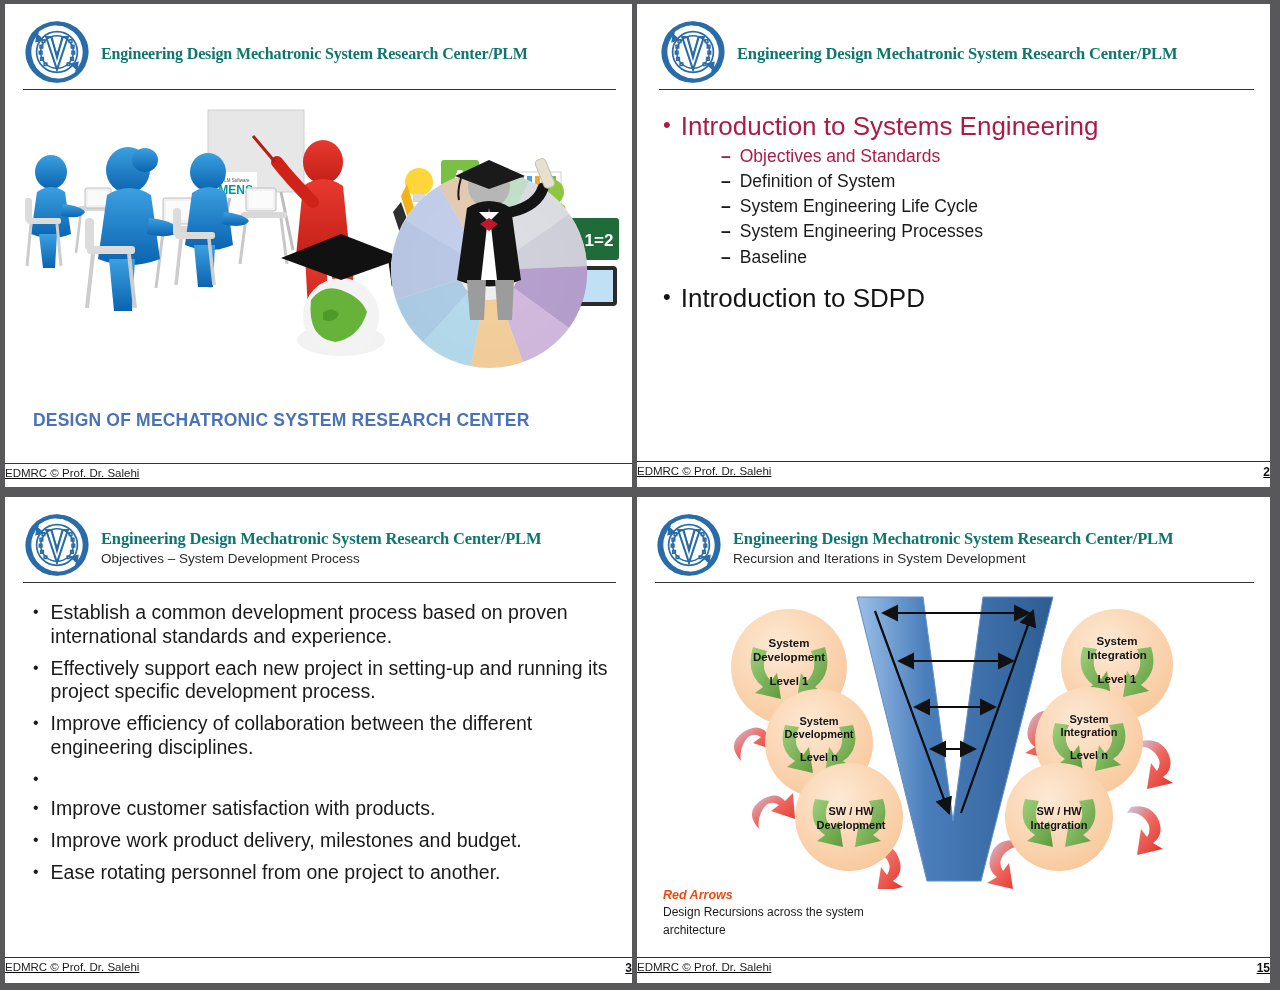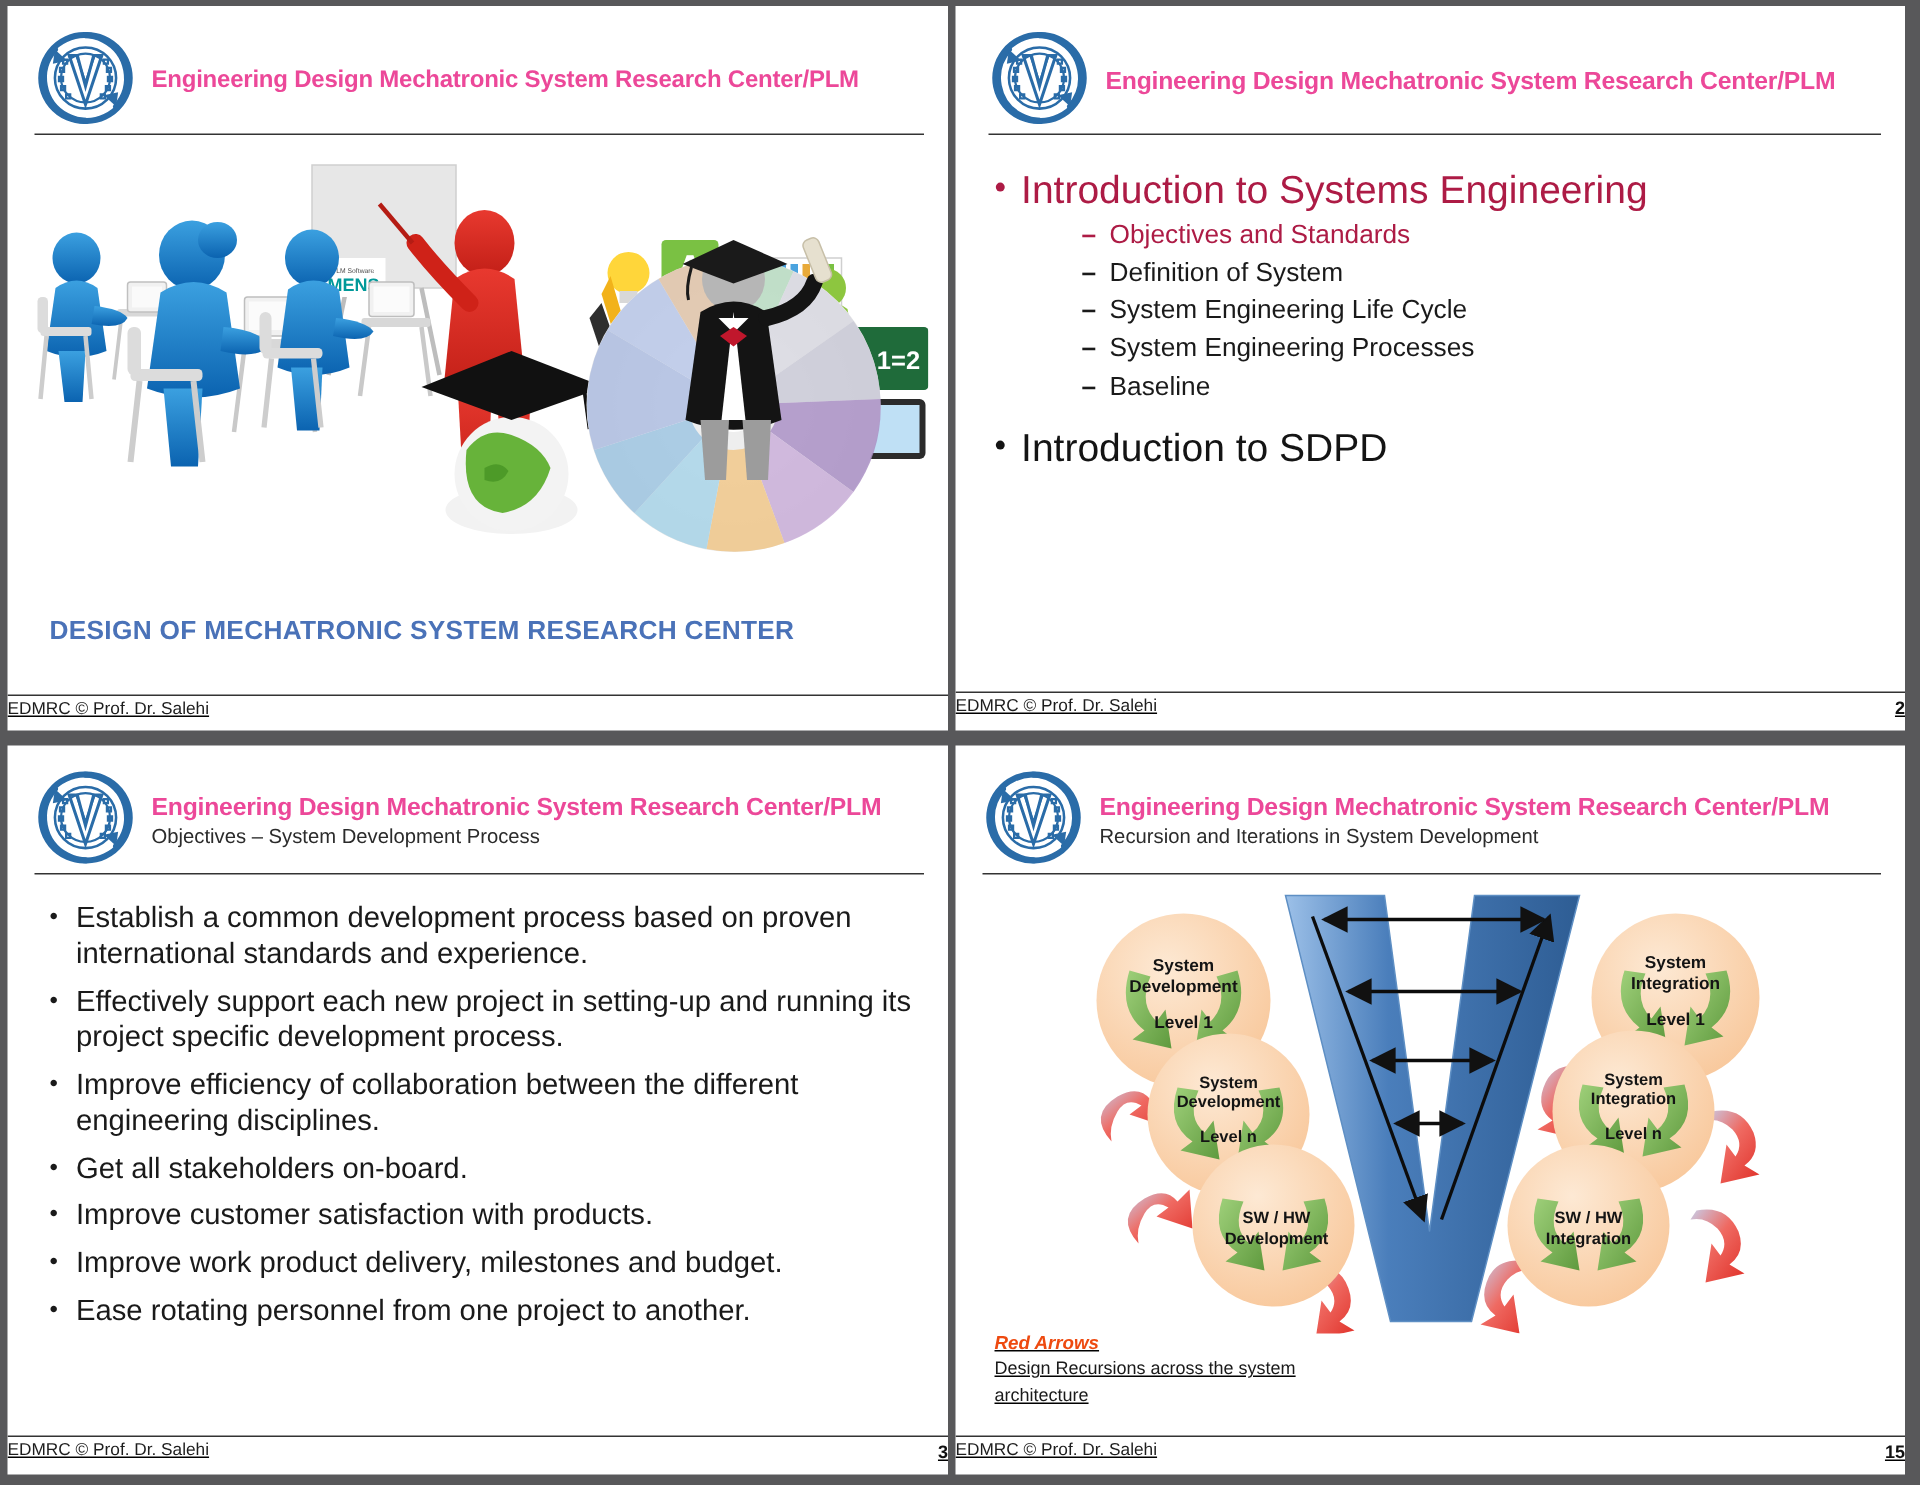--- a/index.html
+++ b/index.html
@@ -27,22 +27,22 @@
   .slide.tr { margin: 4px 6px 0 1px; width: 633px; height: 483px; }
   .slide.bl { margin: 5px 0 6px 5px; width: 627px; height: 486px; }
   .slide.br { margin: 5px 6px 6px 1px; width: 633px; height: 486px; }
 
   
   .hdr { position: relative; padding: 0; }
   .hdr-row { display: flex; align-items: center; gap: 10px; }
   .logo { width: 68px; height: 68px; flex: 0 0 68px; }
   .hdr-titles { flex: 1; padding-top: 4px; }
   .hdr-title {
-    font-size: 16.5px; font-weight: bold; color: #ec4899;
-    letter-spacing: -0.15px; white-space: nowrap;
+    font-size: 16.5px; font-weight: bold; color: #0f766e;
+    letter-spacing: -0.15px; white-space: nowrap; font-family: Liberation Serif, serif;
   }
   .hdr-sub {
     font-size: 13.5px; color: #2b2b2b; margin-top: 2px;
     white-space: nowrap;
   }
   .hdr-rule { border-bottom: 1.6px solid #333; margin-top: 3px; }
 
   
   .footer {
     position: absolute; left: 0; right: 0; bottom: 8px;
@@ -106,21 +106,21 @@
   .b3 .dot { font-size: 16px; line-height: 1.35; flex: 0 0 auto; }
 
   
   .s4 { padding: 14px 16px 0 18px; }
   .s4-diagram {
     position: absolute; left: 24px; top: 92px;
     width: 584px; height: 300px;
   }
   .legend {
     position: absolute; left: 26px; right: 12px; bottom: 44px;
-    display: flex; gap: 4px; text-decoration: underline;
+    display: flex; gap: 4px;
   }
   .legend-col { flex: 0 0 auto; }
   .legend-col.left { width: 230px; }
   .legend-col.right { flex: 1; }
   .lg-title { font-size: 12.5px; font-weight: bold; font-style: italic; }
   .lg-title.red { color: #ee4a10; }
   .lg-title.green { color: #14a814; }
   .lg-text { font-size: 12px; color: #1a1a1a; line-height: 1.45; margin-top: 2px; }
 </style>
 </head>
@@ -440,21 +440,20 @@
       <div class="b3">
         <span class="dot">•</span>
         <span>Effectively support each new project in setting-up and running its project specific development process.</span>
       </div>
       <div class="b3">
         <span class="dot">•</span>
         <span>Improve efficiency of collaboration between the different engineering disciplines.</span>
       </div>
       <div class="b3">
         <span class="dot">•</span>
-        <span>Get all stakeholders on-board.</span>
       </div>
       <div class="b3">
         <span class="dot">•</span>
         <span>Improve customer satisfaction with products.</span>
       </div>
       <div class="b3">
         <span class="dot">•</span>
         <span>Improve work product delivery, milestones and budget.</span>
       </div>
       <div class="b3">

